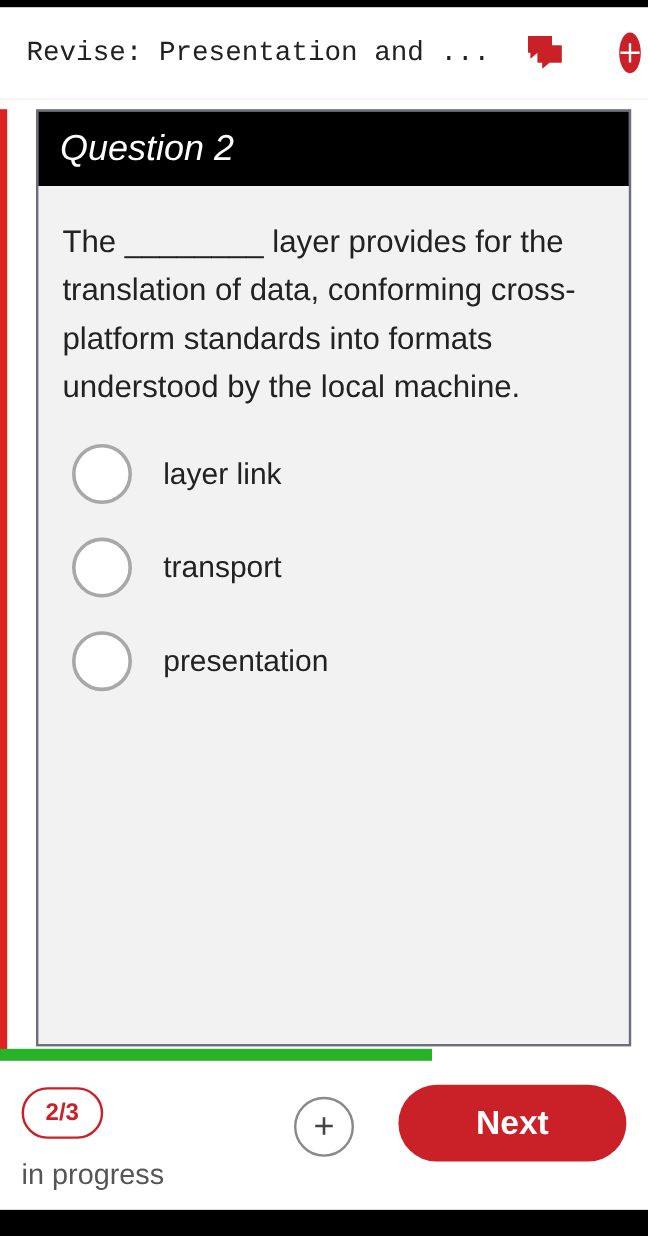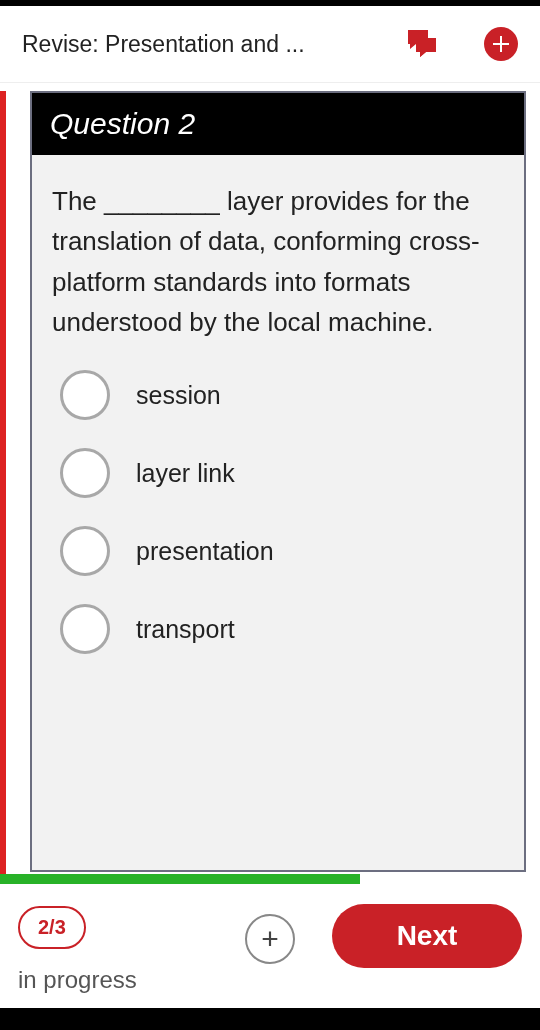--- a/index.html
+++ b/index.html
@@ -1,20 +1,20 @@
 <!DOCTYPE html>
 <html><head>
 <meta charset="utf-8">
 <style>
   * { box-sizing: border-box; margin: 0; padding: 0; }
   html, body { width: 540px; height: 1030px; font-family: -apple-system, Helvetica, Arial, sans-serif; background: #fff; overflow: hidden; }
   .screen { width: 540px; height: 1030px; display: flex; flex-direction: column; background:#fff; }
   .status-strip { height: 6px; background:#000; }
   .header { display:flex; align-items:center; padding: 20px 22px 20px 22px; gap: 14px; border-bottom:1px solid #eee;}
-  .header-title { font-size: 23px; color:#222; flex:0 0 auto; }
+  .header-title { font-size: 23px; color:#222; flex:0 0 auto;font-family:Liberation Mono, monospace; }
   .header-spacer { flex:1; }
   .chat-icon svg { width:36px; height:36px; display:block;}
   .plus-badge { width:34px; height:34px; border-radius:50%; background:#c92127; display:flex; align-items:center; justify-content:center; margin-left:30px;}
   .plus-badge svg { width:18px; height:18px; }
 
   .content { flex:1; position:relative; overflow:hidden; padding-top:6px;}
   .red-rail { position:absolute; left:0; top:8px; width:6px; height:790px; background:#d22; }
   .card { position:absolute; left:30px; right:14px; top:8px; bottom:20px; background:#f2f2f2; border:2px solid #6c6e80; display:flex; flex-direction:column;}
   .q-header { background:#000000; color:#fff; font-size:30px; padding:14px 18px;font-style:italic; }
   .q-body { padding:26px 16px 12px 20px; }
@@ -61,33 +61,29 @@
 
   <div class="content">
     <div class="red-rail"></div>
     <div class="card">
       <div class="q-header">Question 2</div>
       <div class="q-body">
         <div class="q-text">The ________ layer provides for the translation of data, conforming cross-platform standards into formats understood by the local machine.</div>
         <div class="options">
           <div class="option">
             <div class="radio"></div>
-            <div class="opt-label">session</div>
-          </div>
-          <div class="option">
-            <div class="radio"></div>
             <div class="opt-label">layer link</div>
           </div>
           <div class="option">
             <div class="radio"></div>
-            <div class="opt-label">presentation</div>
+            <div class="opt-label">transport</div>
           </div>
           <div class="option">
             <div class="radio"></div>
-            <div class="opt-label">transport</div>
+            <div class="opt-label">presentation</div>
           </div>
         </div>
       </div>
     </div>
     <div class="progress-bar">
       <div class="progress-fill" style="width:66.6%"></div>
     </div>
   </div>
 
   <div class="footer">

